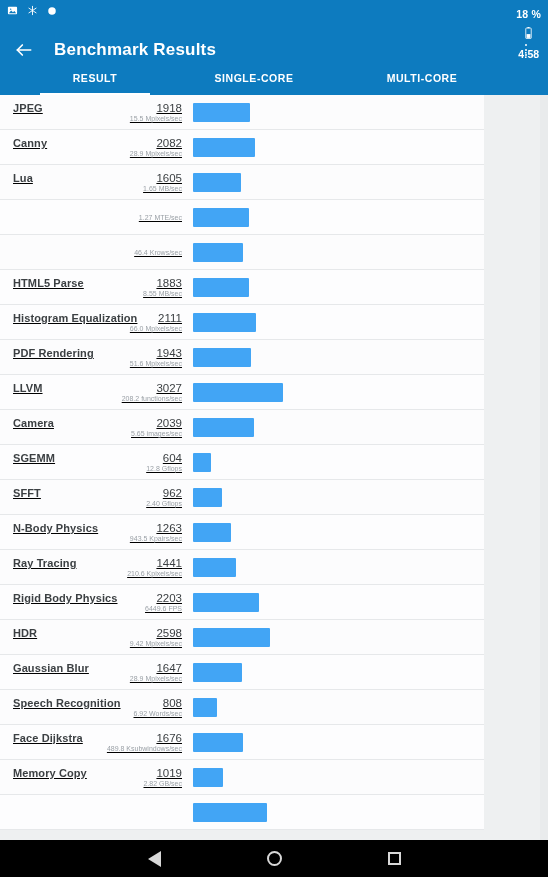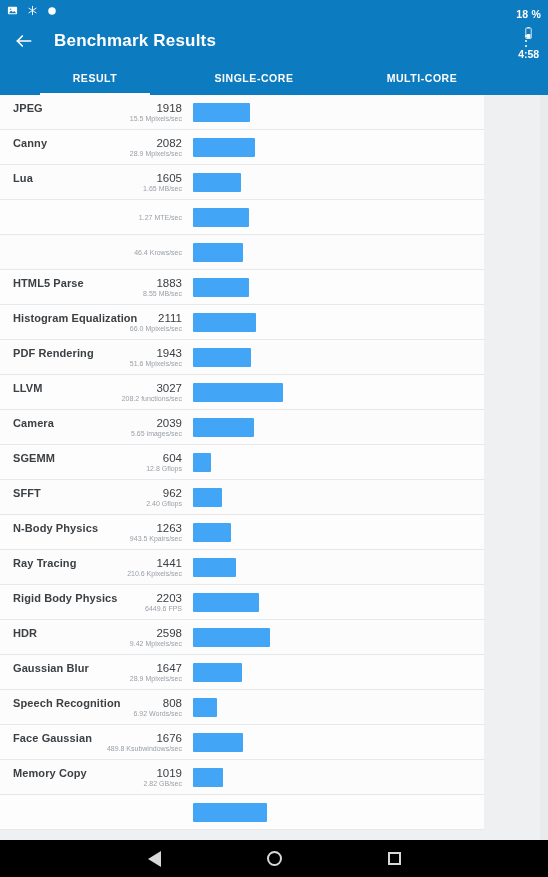--- a/index.html
+++ b/index.html
@@ -19,21 +19,21 @@
   }
   .sb-left { display:flex; align-items:center; gap:9px; }
   .sb-right { margin-left:auto; display:flex; align-items:center; gap:5px;flex-direction:column; }
   .sb-icon { display:block; }
   .sb-text { font-size:10.5px; font-weight:bold; letter-spacing:.2px; }
   .sb-time { font-size:10.5px; font-weight:bold; }
 
   
   .appbar {
     height:38px; background:#0d7bbf;
-    display:flex; align-items:center; padding:0 14px;
+    display:flex; align-items:flex-end; padding:0 14px;
   }
   .back-arrow { width:20px; height:20px; flex:0 0 auto; cursor:pointer; }
   .app-title {
     color:#ffffff; font-size:17px; font-weight:bold;
     margin-left:20px; letter-spacing:.2px;
   }
   .overflow-dots {
     margin-left:auto; width:16px; height:20px;
     display:flex; flex-direction:column; align-items:center;
     justify-content:center; gap:2.5px; cursor:pointer;
@@ -64,20 +64,21 @@
     background:#eef0f1;
     overflow:hidden;
   }
   .row {
     height:35px; background:#fcfcfd;
     border-bottom:1px solid #e6e8ea;
     display:flex; align-items:center;
     padding:0 0 0 13px;
     width:484px;
     position:relative;
+    text-decoration:underline;
   }
   .row-alt { background:#fdfdfe; }
   .row-texts {
     width:175px; flex:0 0 auto;
     display:flex; flex-direction:column; justify-content:center;
     height:100%;
   }
   .row-top {
     display:flex; align-items:baseline; justify-content:space-between;
     padding-right:6px;
@@ -408,21 +409,21 @@
         </div>
         <div class="bm-rate">6.92 Words/sec</div>
       </div>
       <div class="bar-cell">
         <div class="bar" style="width: 24.1px; background: rgb(66, 165, 245);"></div>
       </div>
     </div>
     <div class="row row-alt">
       <div class="row-texts">
         <div class="row-top">
-          <span class="bm-name">Face Gaussian</span>
+          <span class="bm-name">Face Dijkstra</span>
           <span class="bm-score">1676</span>
         </div>
         <div class="bm-rate">489.8 Ksubwindows/sec</div>
       </div>
       <div class="bar-cell">
         <div class="bar" style="width: 49.9px; background: rgb(66, 165, 245);"></div>
       </div>
     </div>
     <div class="row">
       <div class="row-texts">

